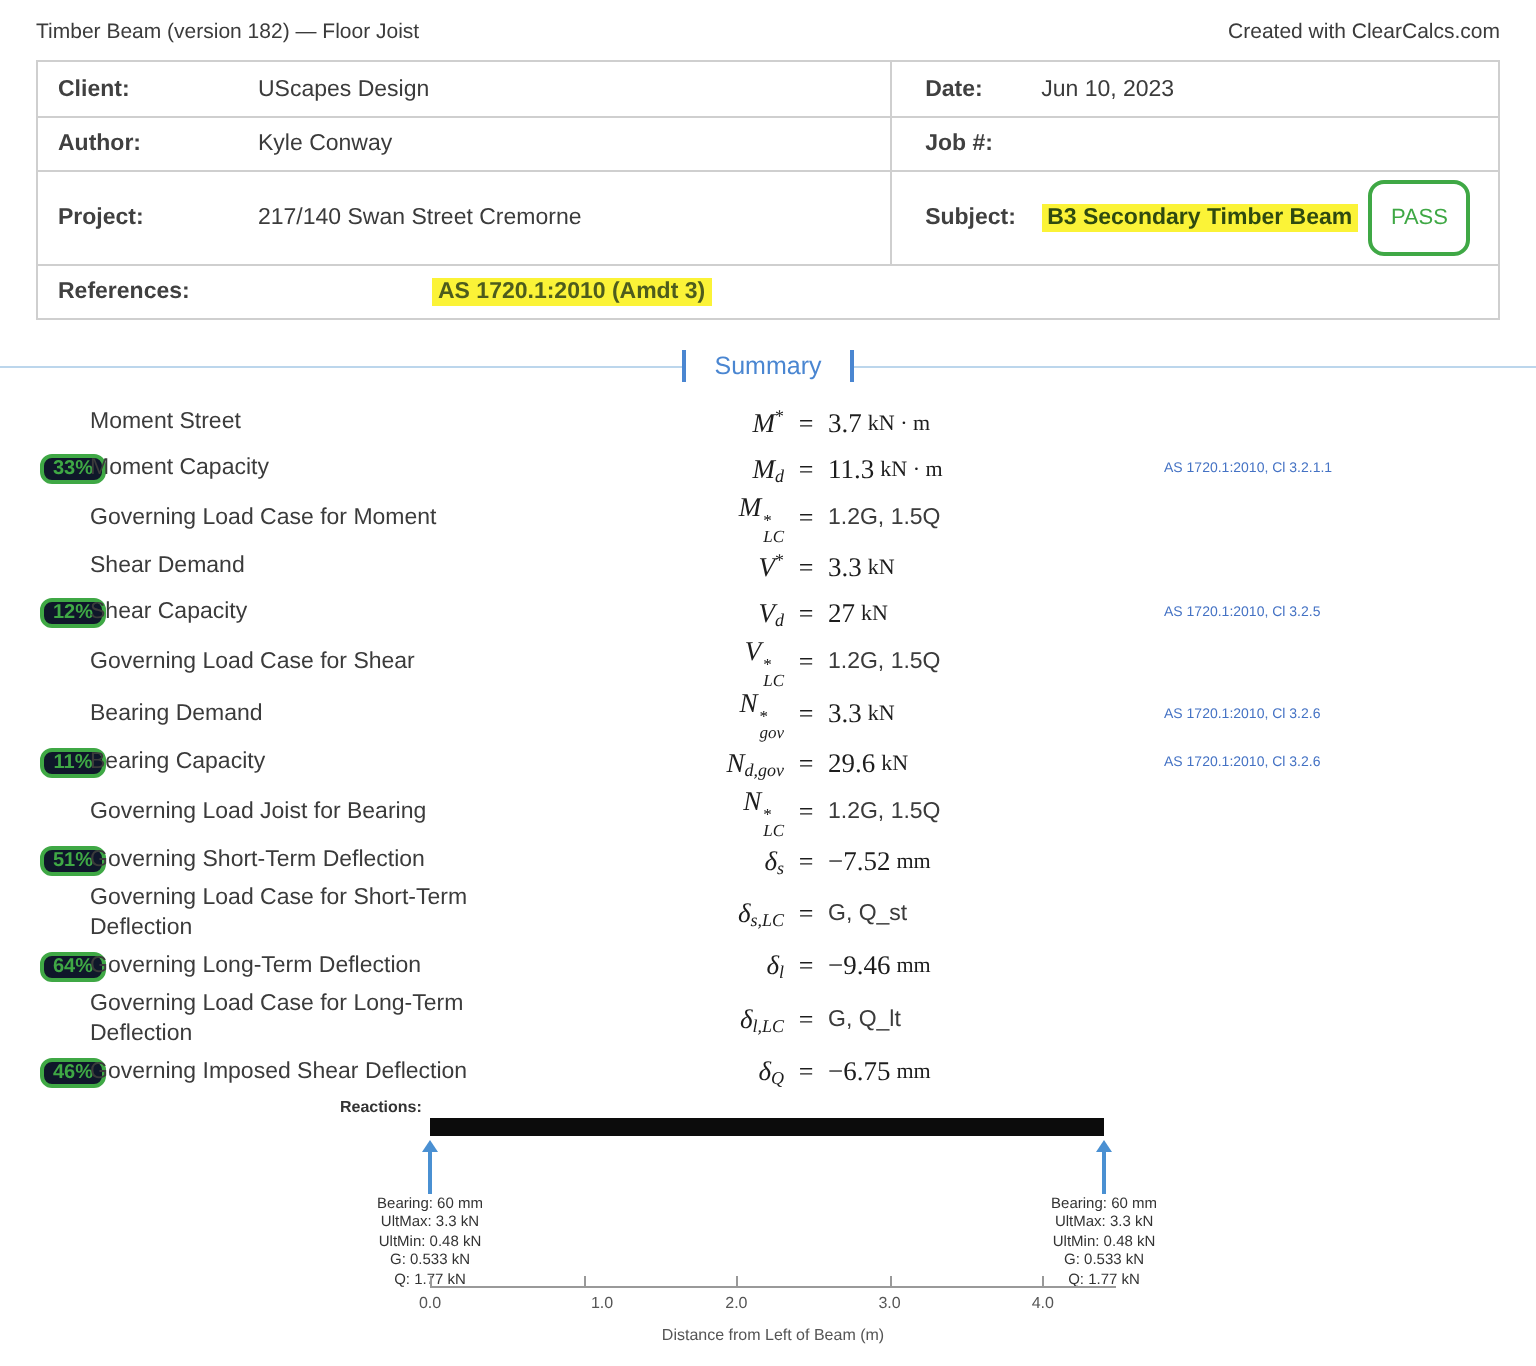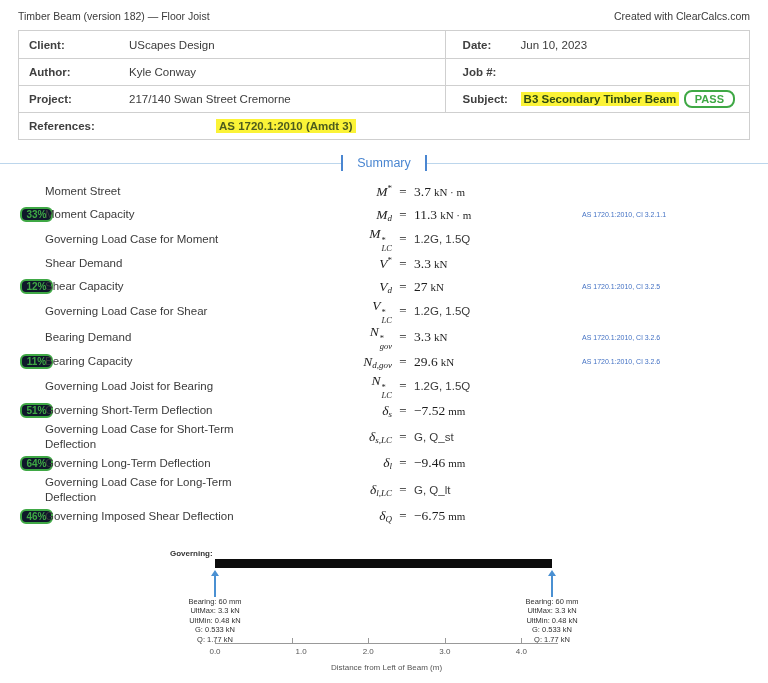--- a/index.html
+++ b/index.html
@@ -20,21 +20,21 @@
   .it-cell.full { width:100%; }
   .it-label { font-weight:bold; font-size:11.5px; color:#404040; }
   .lw100 { width:100px; }
   .lw65 { width:65px;padding-left:7px; }
   .it-value { font-size:11.5px; color:#3b3b3b; }
   .hl { background:#fbf337; font-weight:bold; padding:1px 3px; }
   .hl-subject { color:#2f4a10; }
   .hl-ref { color:#4d5c1d; margin-left:87px; }
   .pass-badge {
     margin-left:auto; margin-right:6px; border:2px solid #3fa845; color:#3fa845;
-    font-weight:bold; font-size:11px; padding:1px 9px; border-radius:8px; background:#fff;
+    font-weight:normal; font-size:11px; padding:11px 9px; border-radius:8px; background:#fff;
   }
   
   .summary-header { display:flex; align-items:center; margin-top:14px; height:18px; }
   .sh-line { flex:1; height:1px; background:#bcd6ec; }
   .sh-bar { width:2px; height:16px; background:#4a86d1; }
   .sh-text { font-size:12.5px; color:#4a86d1; padding:0 14px; }
   
   .summary-rows { margin-top:8px; }
   .srow { display:flex; align-items:center; min-height:23px; }
   .sbadgecell { width:45px; padding-left:20px; display:flex; }
@@ -296,21 +296,21 @@
           <span class="sym">δ<span class="subo">Q</span></span>
           <span class="eq">=</span>
           <span class="num">−6.75</span>
           <span class="unit">mm</span>
         </div>
         <div class="sref"></div>
       </div>
     </div>
 
   <div class="diagram">
-    <div class="rx-title">Governing:</div>
+    <div class="rx-title">Reactions:</div>
     <div class="beam"></div>
     <div id="supports-layer">
         <div class="arrow" style="left: 215px;">
           <div class="head"></div>
           <div class="shaft"></div>
         </div>
         <div class="sup-label" style="left: 215px;">
           <div>Bearing: 60 mm</div>
           <div>UltMax: 3.3 kN</div>
           <div>UltMin: 0.48 kN</div>

